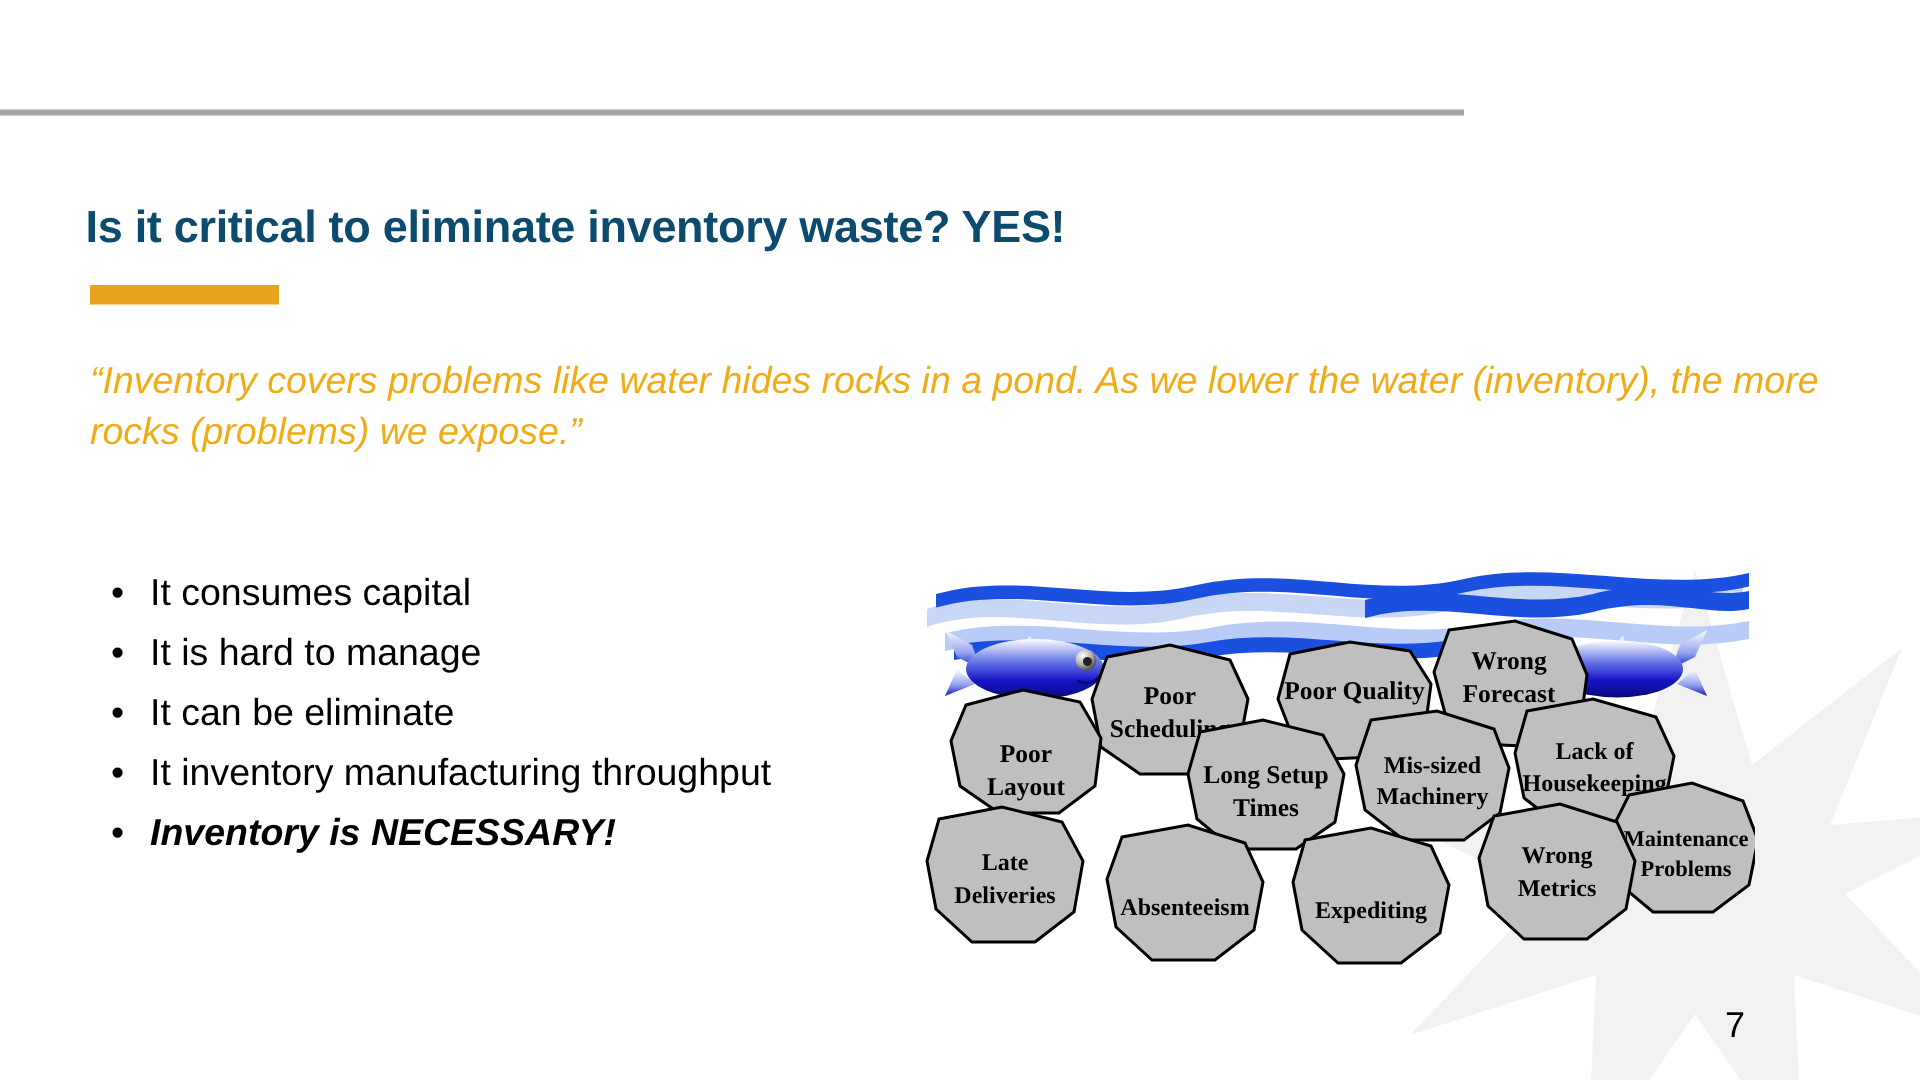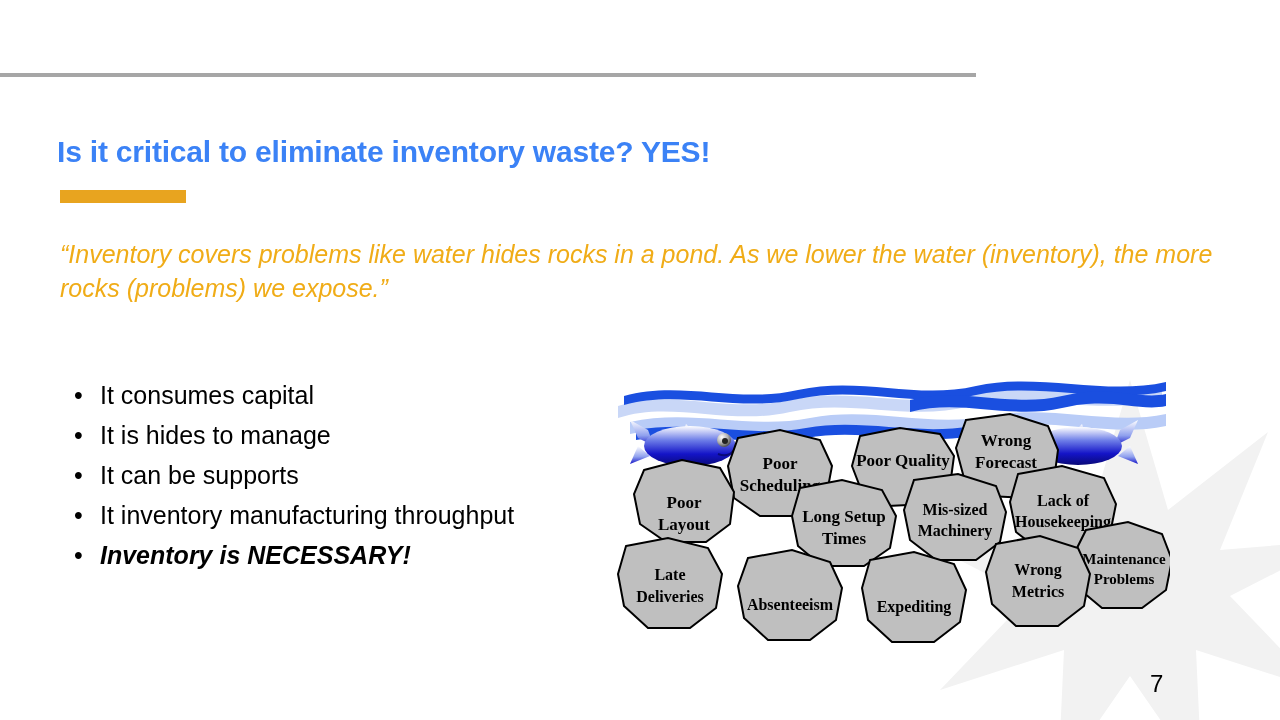--- a/index.html
+++ b/index.html
@@ -47,21 +47,21 @@
   #logo svg { display: block; }
 
   
   #title {
     position: absolute;
     left: 57px;
     top: 134px;
     width: 900px;
     font-size: 30px;
     font-weight: bold;
-    color: #3b82f6;
+    color: #0c4a6e;
     letter-spacing: -0.2px;
     line-height: 1.2;
     white-space: nowrap;
   }
   #title-bar {
     position: absolute;
     left: 60px;
     top: 190px;
     width: 126px;
     height: 13px;
@@ -156,25 +156,25 @@
 
   <div id="quote">“Inventory covers problems like water hides rocks in a pond.  As we lower the water (inventory), the more rocks (problems) we expose.”</div>
 
   <div id="bullets">
     <div class="bullet-row">
       <span class="bullet-dot">•</span>
       <span class="bullet-text">It consumes capital</span>
     </div>
     <div class="bullet-row">
       <span class="bullet-dot">•</span>
-      <span class="bullet-text">It is hides to manage</span>
-    </div>
-    <div class="bullet-row">
-      <span class="bullet-dot">•</span>
-      <span class="bullet-text">It can be supports</span>
+      <span class="bullet-text">It is hard to manage</span>
+    </div>
+    <div class="bullet-row">
+      <span class="bullet-dot">•</span>
+      <span class="bullet-text">It can be eliminate</span>
     </div>
     <div class="bullet-row">
       <span class="bullet-dot">•</span>
       <span class="bullet-text">It inventory manufacturing throughput</span>
     </div>
     <div class="bullet-row">
       <span class="bullet-dot">•</span>
       <span class="bullet-text strong">Inventory is NECESSARY!</span>
     </div>
   </div>

